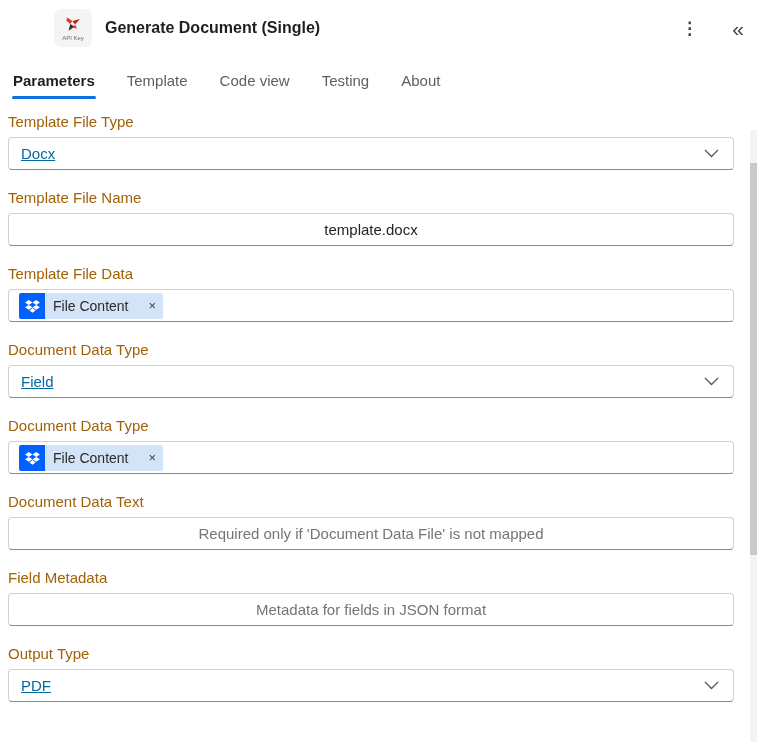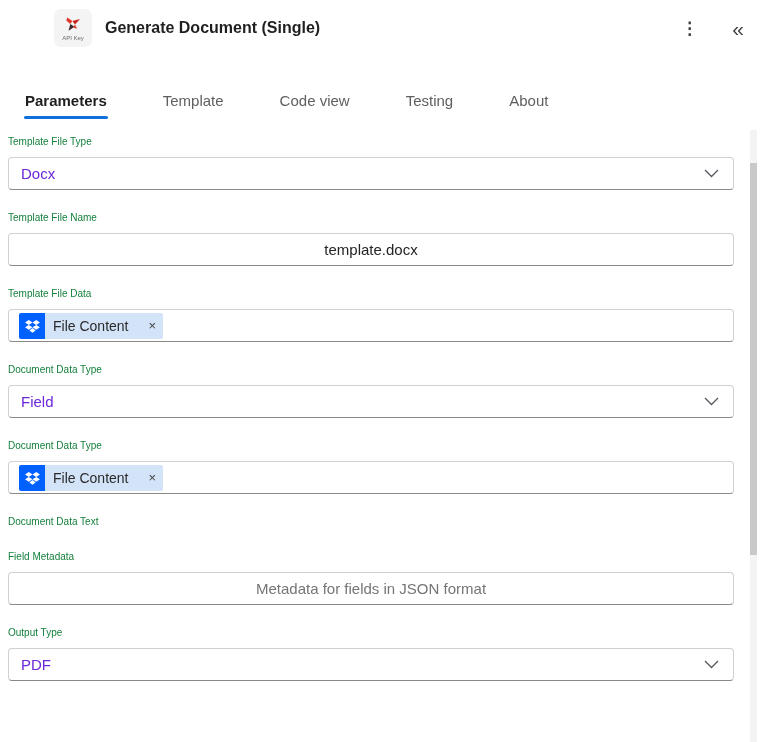--- a/index.html
+++ b/index.html
@@ -18,45 +18,45 @@
     flex:0 0 auto;
   }
   .badge-label { font-size:6px; color:#6d6d6d; line-height:7px; letter-spacing:0; }
   .hdr-title { margin-left:13px; font-size:16px; font-weight:700; color:#1f1f1f; }
   .header-actions { margin-left:auto; display:flex; align-items:center; gap:26px; padding-right:2px; }
   .icon-btn { border:none; background:none; color:#424242; cursor:pointer; padding:2px 4px; line-height:1; }
   .more-btn { font-size:17px; font-weight:700; }
   .collapse-btn { font-size:21px; }
 
   
-  .tabs { margin-top:36px; padding-left:24px; display:flex;gap:24px; }
+  .tabs { margin-top:16px; padding-left:12px; display:flex; }
   .tab {
     position:relative; margin-right:30px; font-size:15px; color:#5f5f5f;
     padding:0 1px 10px 1px; cursor:pointer; white-space:nowrap;
   }
   .tab.active { color:#1f1f1f; font-weight:700; }
   .tab.active::after {
     content:""; position:absolute; left:0; right:0; bottom:0;
     height:3px; background:#1070e0; border-radius:2px;
   }
 
   
   .content { padding:15px 26px 0 8px; }
   .group { margin-bottom:20px; }
-  .field-label { display:block; font-size:10px; line-height:15px; color:#15803d; margin-bottom:8px; }
+  .field-label { display:block; font-size:15px; line-height:15px; color:#a16207; margin-bottom:8px; }
   .control {
     width:100%; height:33px; background:#fff;
     border:1px solid #d1d1d1; border-bottom-color:#898989; border-radius:4px;
     display:flex; align-items:center; padding:0 12px;
     font-size:15px; color:#242424; font-family:"Liberation Sans", sans-serif;
   }
   input.control { outline:none;text-align:center; }
   input.control::placeholder { color:#757575; opacity:1; }
   .dropdown { justify-content:space-between; cursor:pointer; }
-  .dd-value { font-size:15px; color:#6d28d9; }
+  .dd-value { font-size:15px; color:#0369a1;text-decoration:underline; }
   .dd-chevron { flex:0 0 auto; margin-right:2px; display:flex; }
 
   
   .control.token-field { padding:0 12px 0 10px; cursor:text; }
   .token { display:flex; align-items:stretch; height:26px; border-radius:2px; overflow:hidden; }
   .token-icon { width:26px; background:#0061ff; display:flex; align-items:center; justify-content:center; }
   .token-body {
     background:#d3e3f8; display:flex; align-items:center;
     padding:0 7px 0 8px; gap:20px; font-size:14px; color:#2b2b2b;
   }
@@ -156,20 +156,21 @@
         <span class="token-body">
           <span>File Content</span>
           <span class="token-remove">×</span>
         </span>
       </div>
     </div>
   </div>
 
   <div class="group">
     <span class="field-label">Document Data Text</span>
+    <input class="control" type="text" placeholder="Required only if 'Document Data File' is not mapped" style="">
   </div>
 
   <div class="group">
     <span class="field-label">Field Metadata</span>
     <input class="control" type="text" placeholder="Metadata for fields in JSON format" style="">
   </div>
 
   <div class="group">
     <span class="field-label">Output Type</span>
     <div class="control dropdown">

